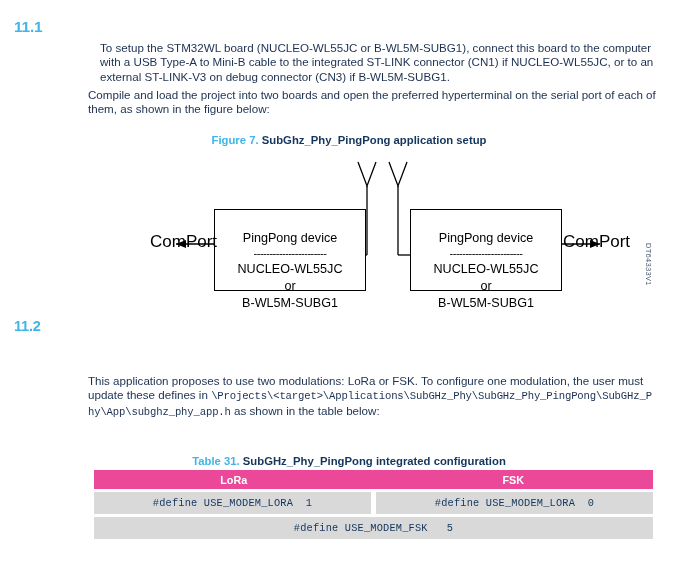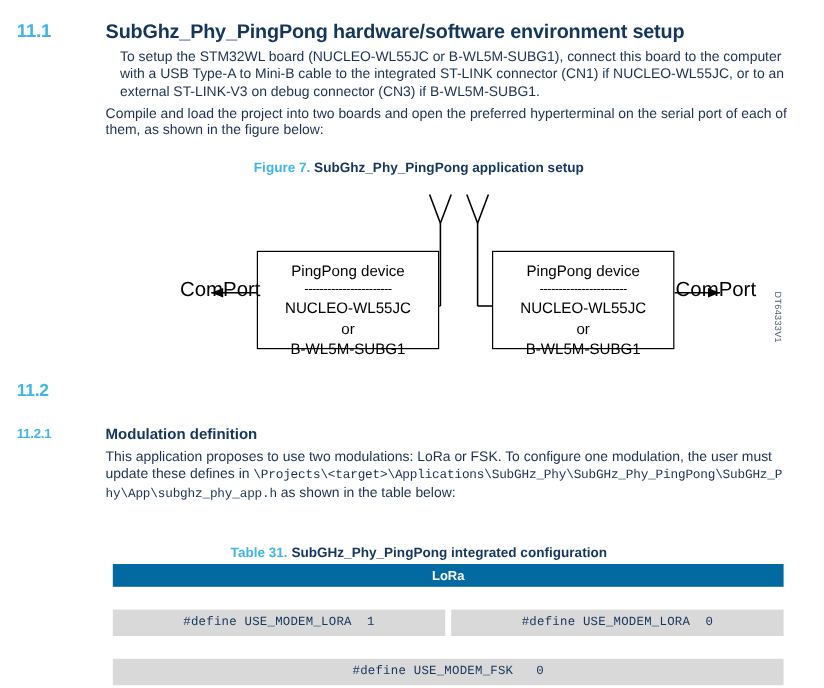--- a/index.html
+++ b/index.html
@@ -94,21 +94,21 @@
   }
   .dev-box {
     position: absolute;
     border: 1.3px solid #000000;
     background: #ffffff;
     box-sizing: border-box;
     text-align: center;
     font-size: 12.6px;
     color: #000000;
     line-height: 17px;
-    padding-top: 8px;
+    padding-top: 20px;
   }
   #box-left  { left: 214px; top: 49px; width: 152px; height: 82px; }
   #box-right { left: 410px; top: 49px; width: 152px; height: 82px; }
   .dev-sep {
     font-size: 11px;
     line-height: 11px;
     letter-spacing: -0.5px;
     color: #000;
     display: block;
     margin: 1px 0 2px 0;
@@ -137,36 +137,36 @@
 
   
   #mod-table {
     position: absolute;
     left: 94px;
     top: 470px;
     width: 559px;
   }
   .tbl-head {
     display: flex;
-    background: #0369a1;
+    background: #ec4899;
     height: 19px;
   }
   .tbl-head .th {
     flex: 1 1 0;
     color: #ffffff;
     font-size: 10.8px;
     font-weight: bold;
     display: flex;
     align-items: center;
     justify-content: center;
   }
   .tbl-row {
     display: flex;
     height: 22px;
-    margin-top: 19px;
+    margin-top: 3px;
     gap: 5px;
   }
   .tbl-row .td {
     flex: 1 1 0;
     background: #d9d9d9;
     display: flex;
     align-items: center;
     justify-content: center;
     font-family: "Liberation Mono", "DejaVu Sans Mono", monospace;
     font-size: 10.3px;
@@ -175,21 +175,20 @@
     white-space: pre;
   }
 </style>
 </head>
 <body>
 
 <div class="page">
 
   <div class="sec-row" id="h11_1">
     <span class="sec-num">11.1</span>
-    <span class="sec-title">SubGhz_Phy_PingPong hardware/software environment setup</span>
   </div>
 
   <div class="para" id="p1">To setup the STM32WL board (NUCLEO-WL55JC or B-WL5M-SUBG1), connect this board to the computer with a USB Type-A to Mini-B cable to the integrated ST-LINK connector (CN1) if NUCLEO-WL55JC, or to an external ST-LINK-V3 on debug connector (CN3) if B-WL5M-SUBG1.</div>
   <div class="para" id="p2">Compile and load the project into two boards and open the preferred hyperterminal on the serial port of each of them, as shown in the figure below:</div>
 
   <div class="caption" id="fig-caption">
     <span class="cap-label">Figure 7.</span>
     <span class="cap-text">SubGhz_Phy_PingPong application setup</span>
   </div>
 
@@ -232,40 +231,37 @@
 
   <div class="comport-label" id="comport-left">ComPort</div>
   <div class="comport-label" id="comport-right">ComPort</div>
 
   <div class="watermark">DT64333V1</div>
 
   <div class="sec-row" id="h11_2">
     <span class="sec-num">11.2</span>
   </div>
 
-  <div class="sec-row" id="h11_2_1">
-    <span class="sec-num">11.2.1</span>
-    <span class="sec-title">Modulation definition</span>
-  </div>
 
   <div class="para" id="p3">
     <span>This application proposes to use two modulations: LoRa or FSK. To configure one modulation, the user must update these defines in </span><span class="mono">\Projects\&lt;target&gt;\Applications\SubGHz_Phy\SubGHz_Phy_PingPong\SubGHz_Phy\App\subghz_phy_app.h</span><span> as shown in the table below:</span>
   </div>
 
   <div class="caption" id="tbl-caption">
     <span class="cap-label">Table 31.</span>
     <span class="cap-text">SubGHz_Phy_PingPong integrated configuration</span>
   </div>
 
   <div id="mod-table">
     <div class="tbl-head">
       <div class="th">LoRa</div>
+      <div class="th">FSK</div>
     </div>
     <div class="tbl-row">
       <div class="td">#define USE_MODEM_LORA  1</div>
       <div class="td">#define USE_MODEM_LORA  0</div>
     </div>
     <div class="tbl-row">
-      <div class="td">#define USE_MODEM_FSK   0</div>
+      <div class="td">#define USE_MODEM_FSK   5</div>
     </div>
   </div>
 
 </div>
 
 </body></html>

